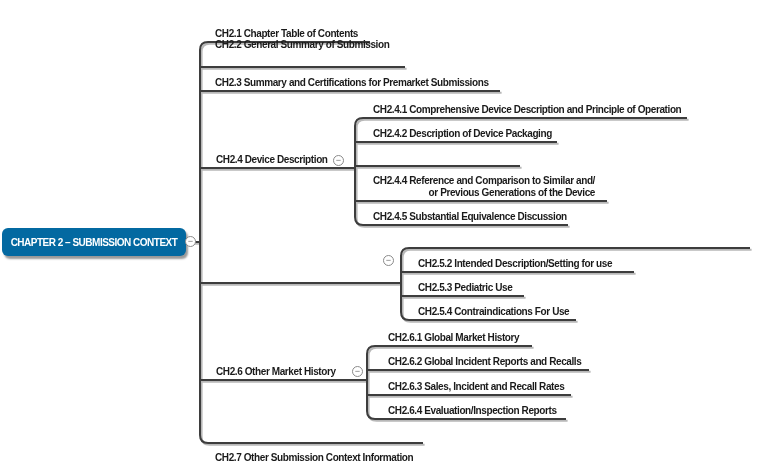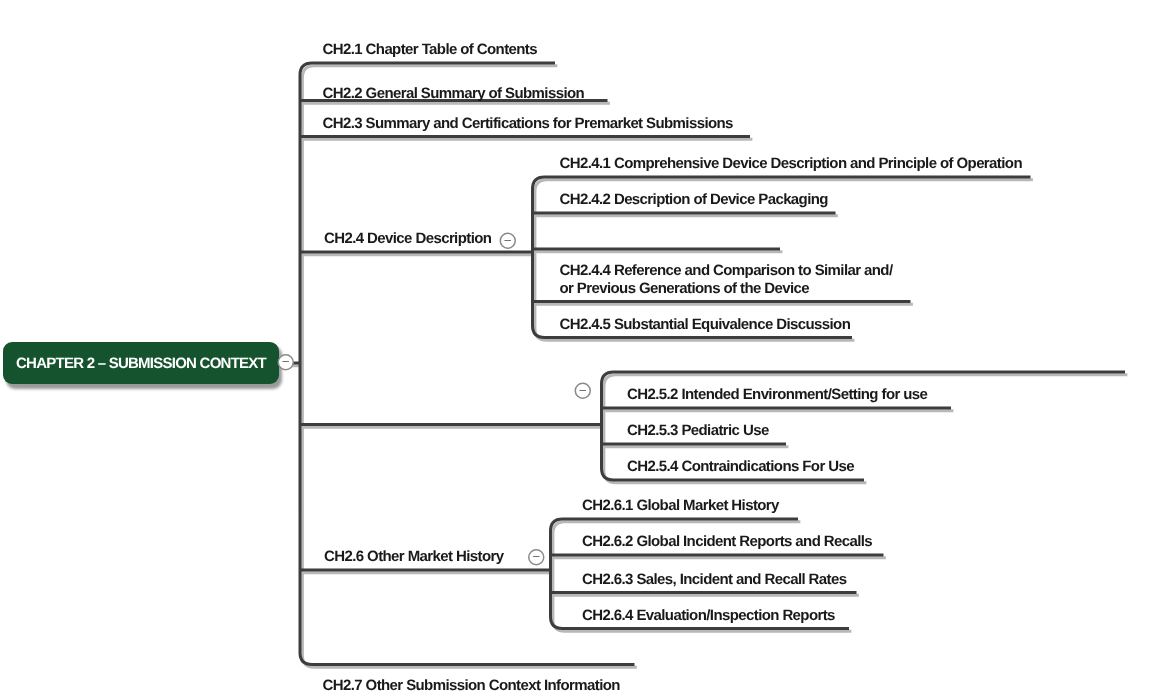--- a/index.html
+++ b/index.html
@@ -15,27 +15,27 @@
     position:absolute;
     z-index:2;
     font-size:10px;
     font-weight:700;
     letter-spacing:-0.4px;
     line-height:11.5px;
     color:#1a1a1a;
     white-space:nowrap;
     cursor:default;
   }
-  .node div{white-space:nowrap;}
+  .node div{white-space:nowrap;text-align:right;}
   .root-node{
     position:absolute;
     z-index:3;
     left:2px;top:228px;
     width:184px;height:28px;
-    background:#14532d;
+    background:#0369a1;
     border-radius:6px;
     box-shadow:2px 3px 2px rgba(0,0,0,0.40);
     display:flex;align-items:center;justify-content:center;
   }
   .root-label{
     color:#ffffff;
     font-size:10px;
     font-weight:700;
     letter-spacing:-0.5px;
     white-space:nowrap;
@@ -78,35 +78,35 @@
   <div class="root-node">
     <span class="root-label">CHAPTER 2 – SUBMISSION CONTEXT</span>
   </div>
 
   <div class="collapse-btn" style="left:185px;top:236px">−</div>
   <div class="collapse-btn" style="left:333px;top:155px">−</div>
   <div class="collapse-btn" style="left:383px;top:255px">−</div>
   <div class="collapse-btn" style="left:352px;top:366px">−</div>
 
   <div class="node" style="left:215px;top:28px">CH2.1 Chapter Table of Contents</div>
-  <div class="node" style="left:215px;top:57px">CH2.2 General Summary of Submission</div>
+  <div class="node" style="left:215px;top:39px">CH2.2 General Summary of Submission</div>
   <div class="node" style="left:215px;top:77px">CH2.3 Summary and Certifications for Premarket Submissions</div>
   <div class="node" style="left:216px;top:154px">CH2.4 Device Description</div>
   <div class="node" style="left:216px;top:366px">CH2.6 Other Market History</div>
   <div class="node" style="left:215px;top:452px">CH2.7 Other Submission Context Information</div>
 
   <div class="node" style="left:373px;top:104px">CH2.4.1 Comprehensive Device Description and Principle of Operation</div>
   <div class="node" style="left:373px;top:128px">CH2.4.2 Description of Device Packaging</div>
   <div class="node" style="left:373px;top:175px">
     <div>CH2.4.4 Reference and Comparison to Similar and/</div>
     <div>or Previous Generations of the Device</div>
   </div>
   <div class="node" style="left:373px;top:211px">CH2.4.5 Substantial Equivalence Discussion</div>
 
-  <div class="node" style="left:418px;top:258px">CH2.5.2 Intended Environment/Setting for use</div>
+  <div class="node" style="left:418px;top:258px">CH2.5.2 Intended Description/Setting for use</div>
   <div class="node" style="left:418px;top:282px">CH2.5.3 Pediatric Use</div>
   <div class="node" style="left:418px;top:306px">CH2.5.4 Contraindications For Use</div>
 
   <div class="node" style="left:388px;top:332px">CH2.6.1 Global Market History</div>
   <div class="node" style="left:388px;top:356px">CH2.6.2 Global Incident Reports and Recalls</div>
   <div class="node" style="left:388px;top:381px">CH2.6.3 Sales, Incident and Recall Rates</div>
   <div class="node" style="left:388px;top:405px">CH2.6.4 Evaluation/Inspection Reports</div>
 
 </div>
 

